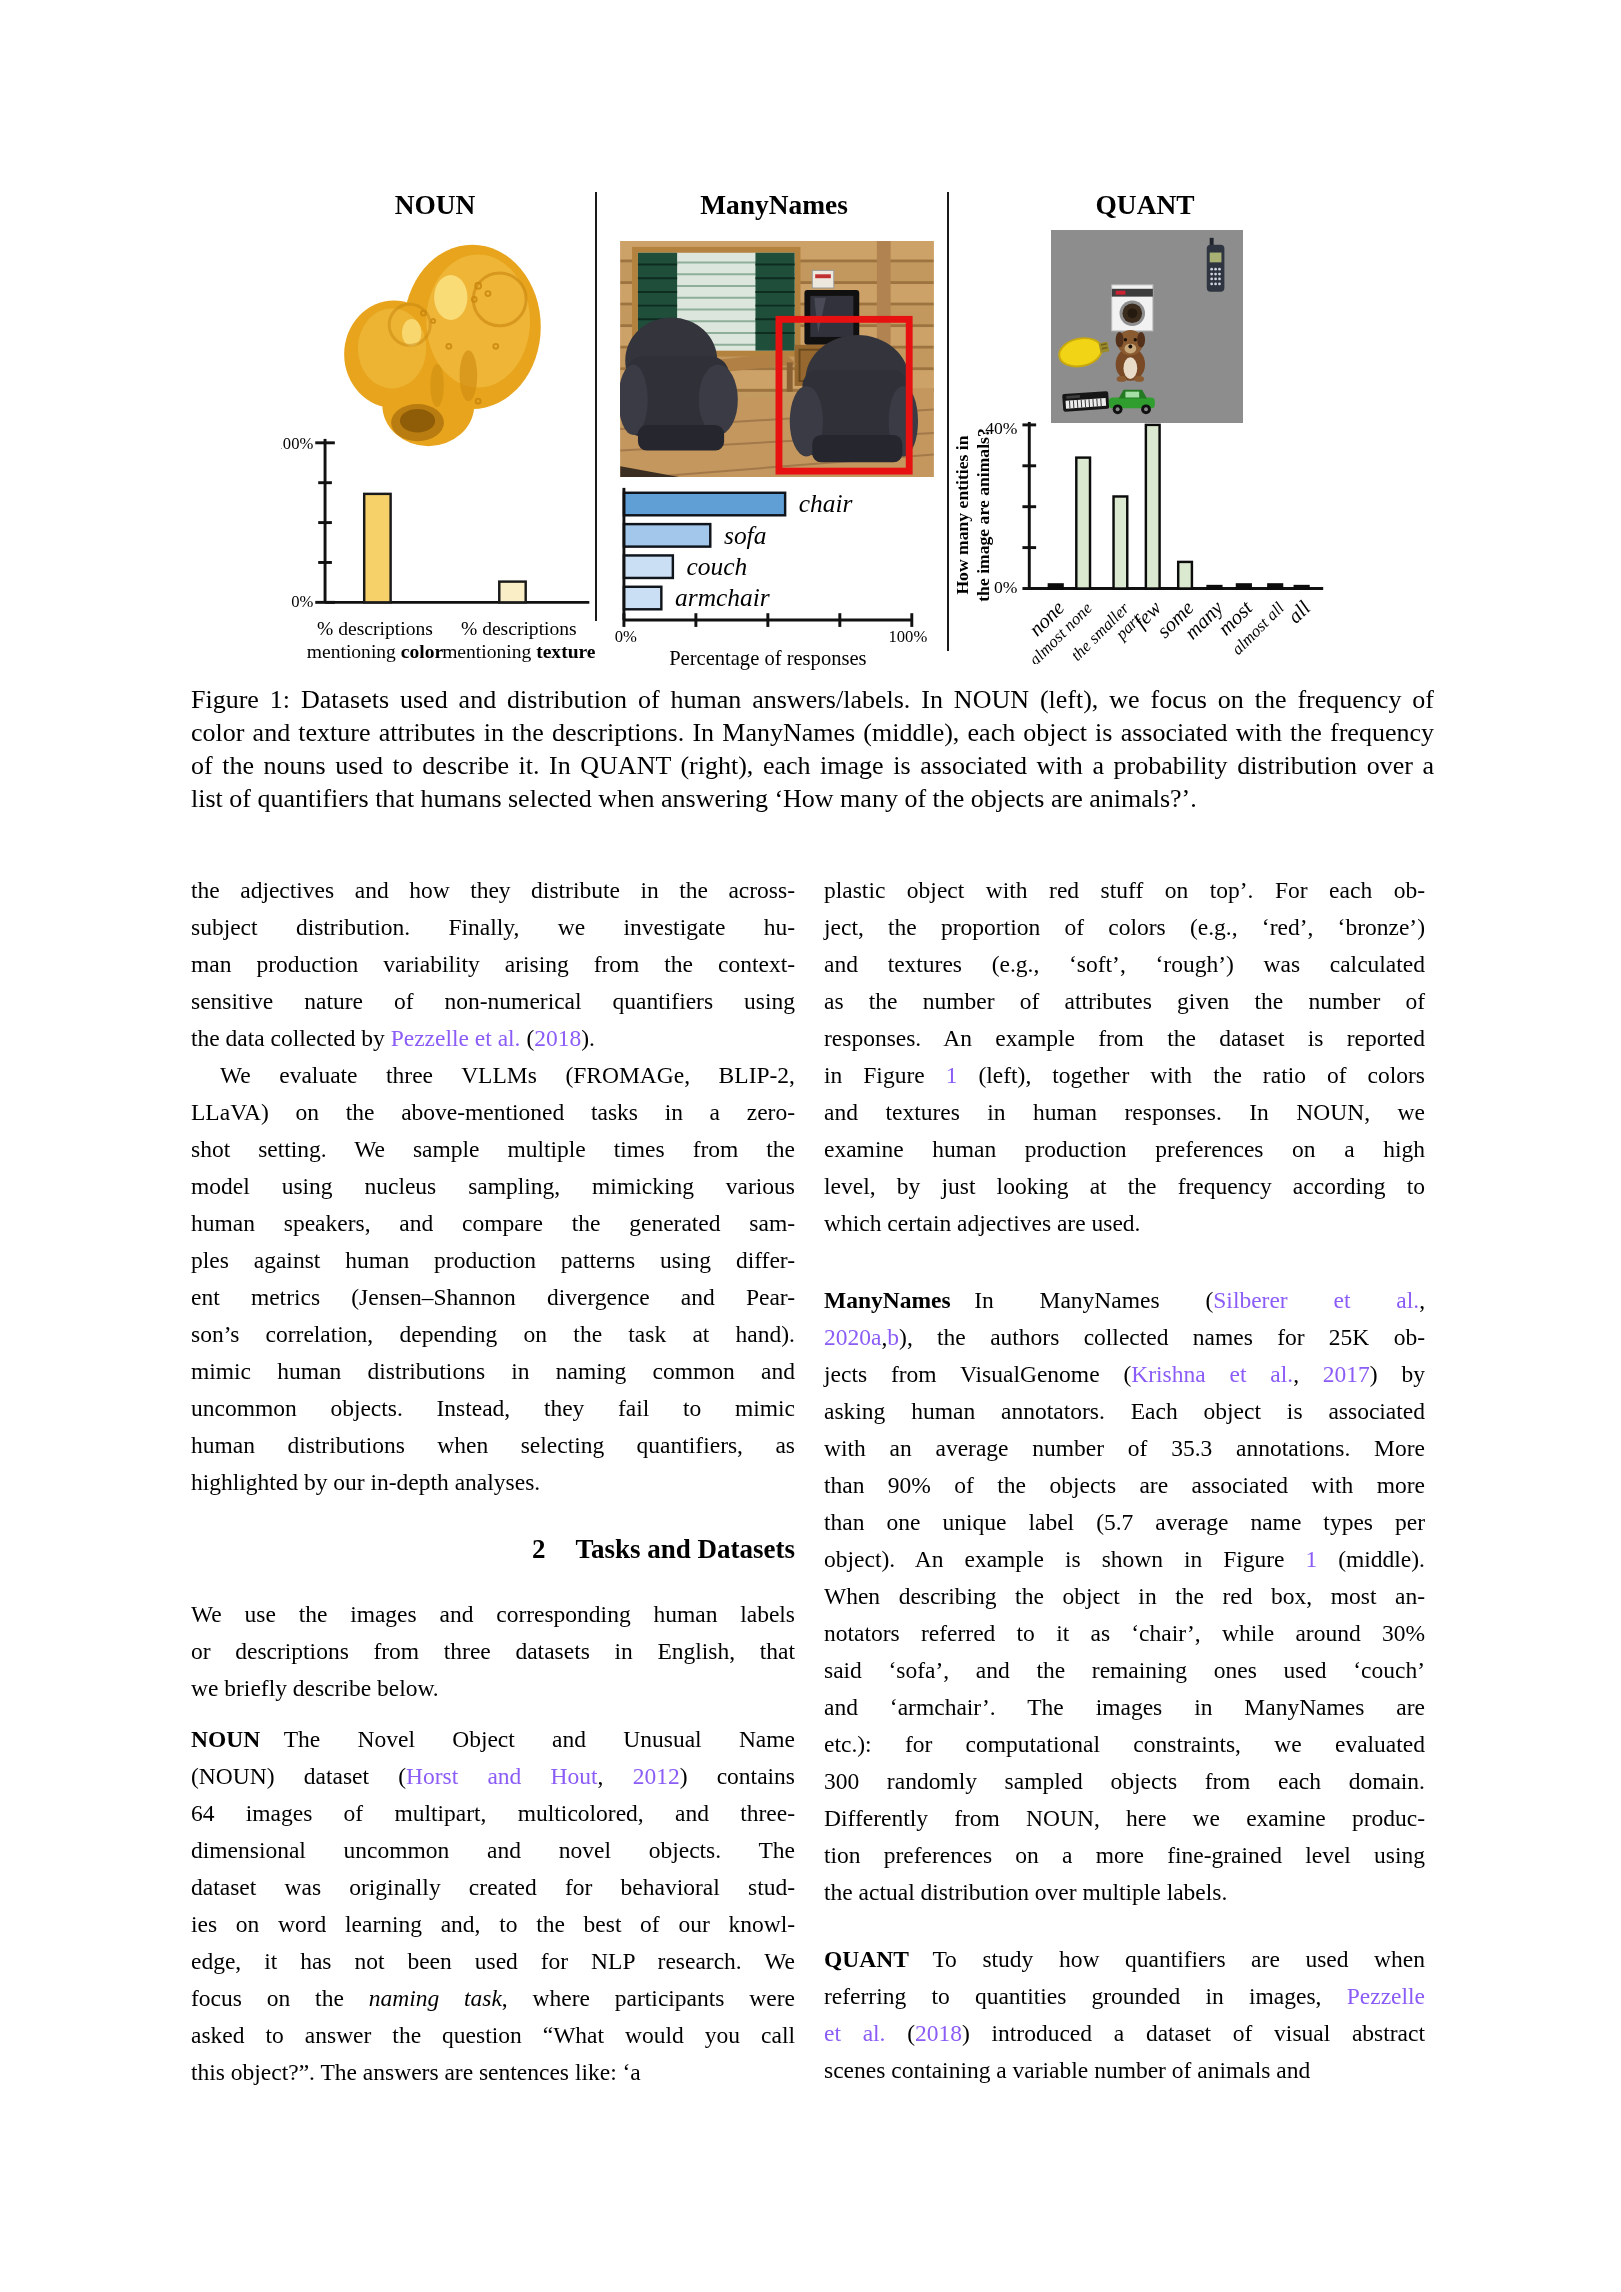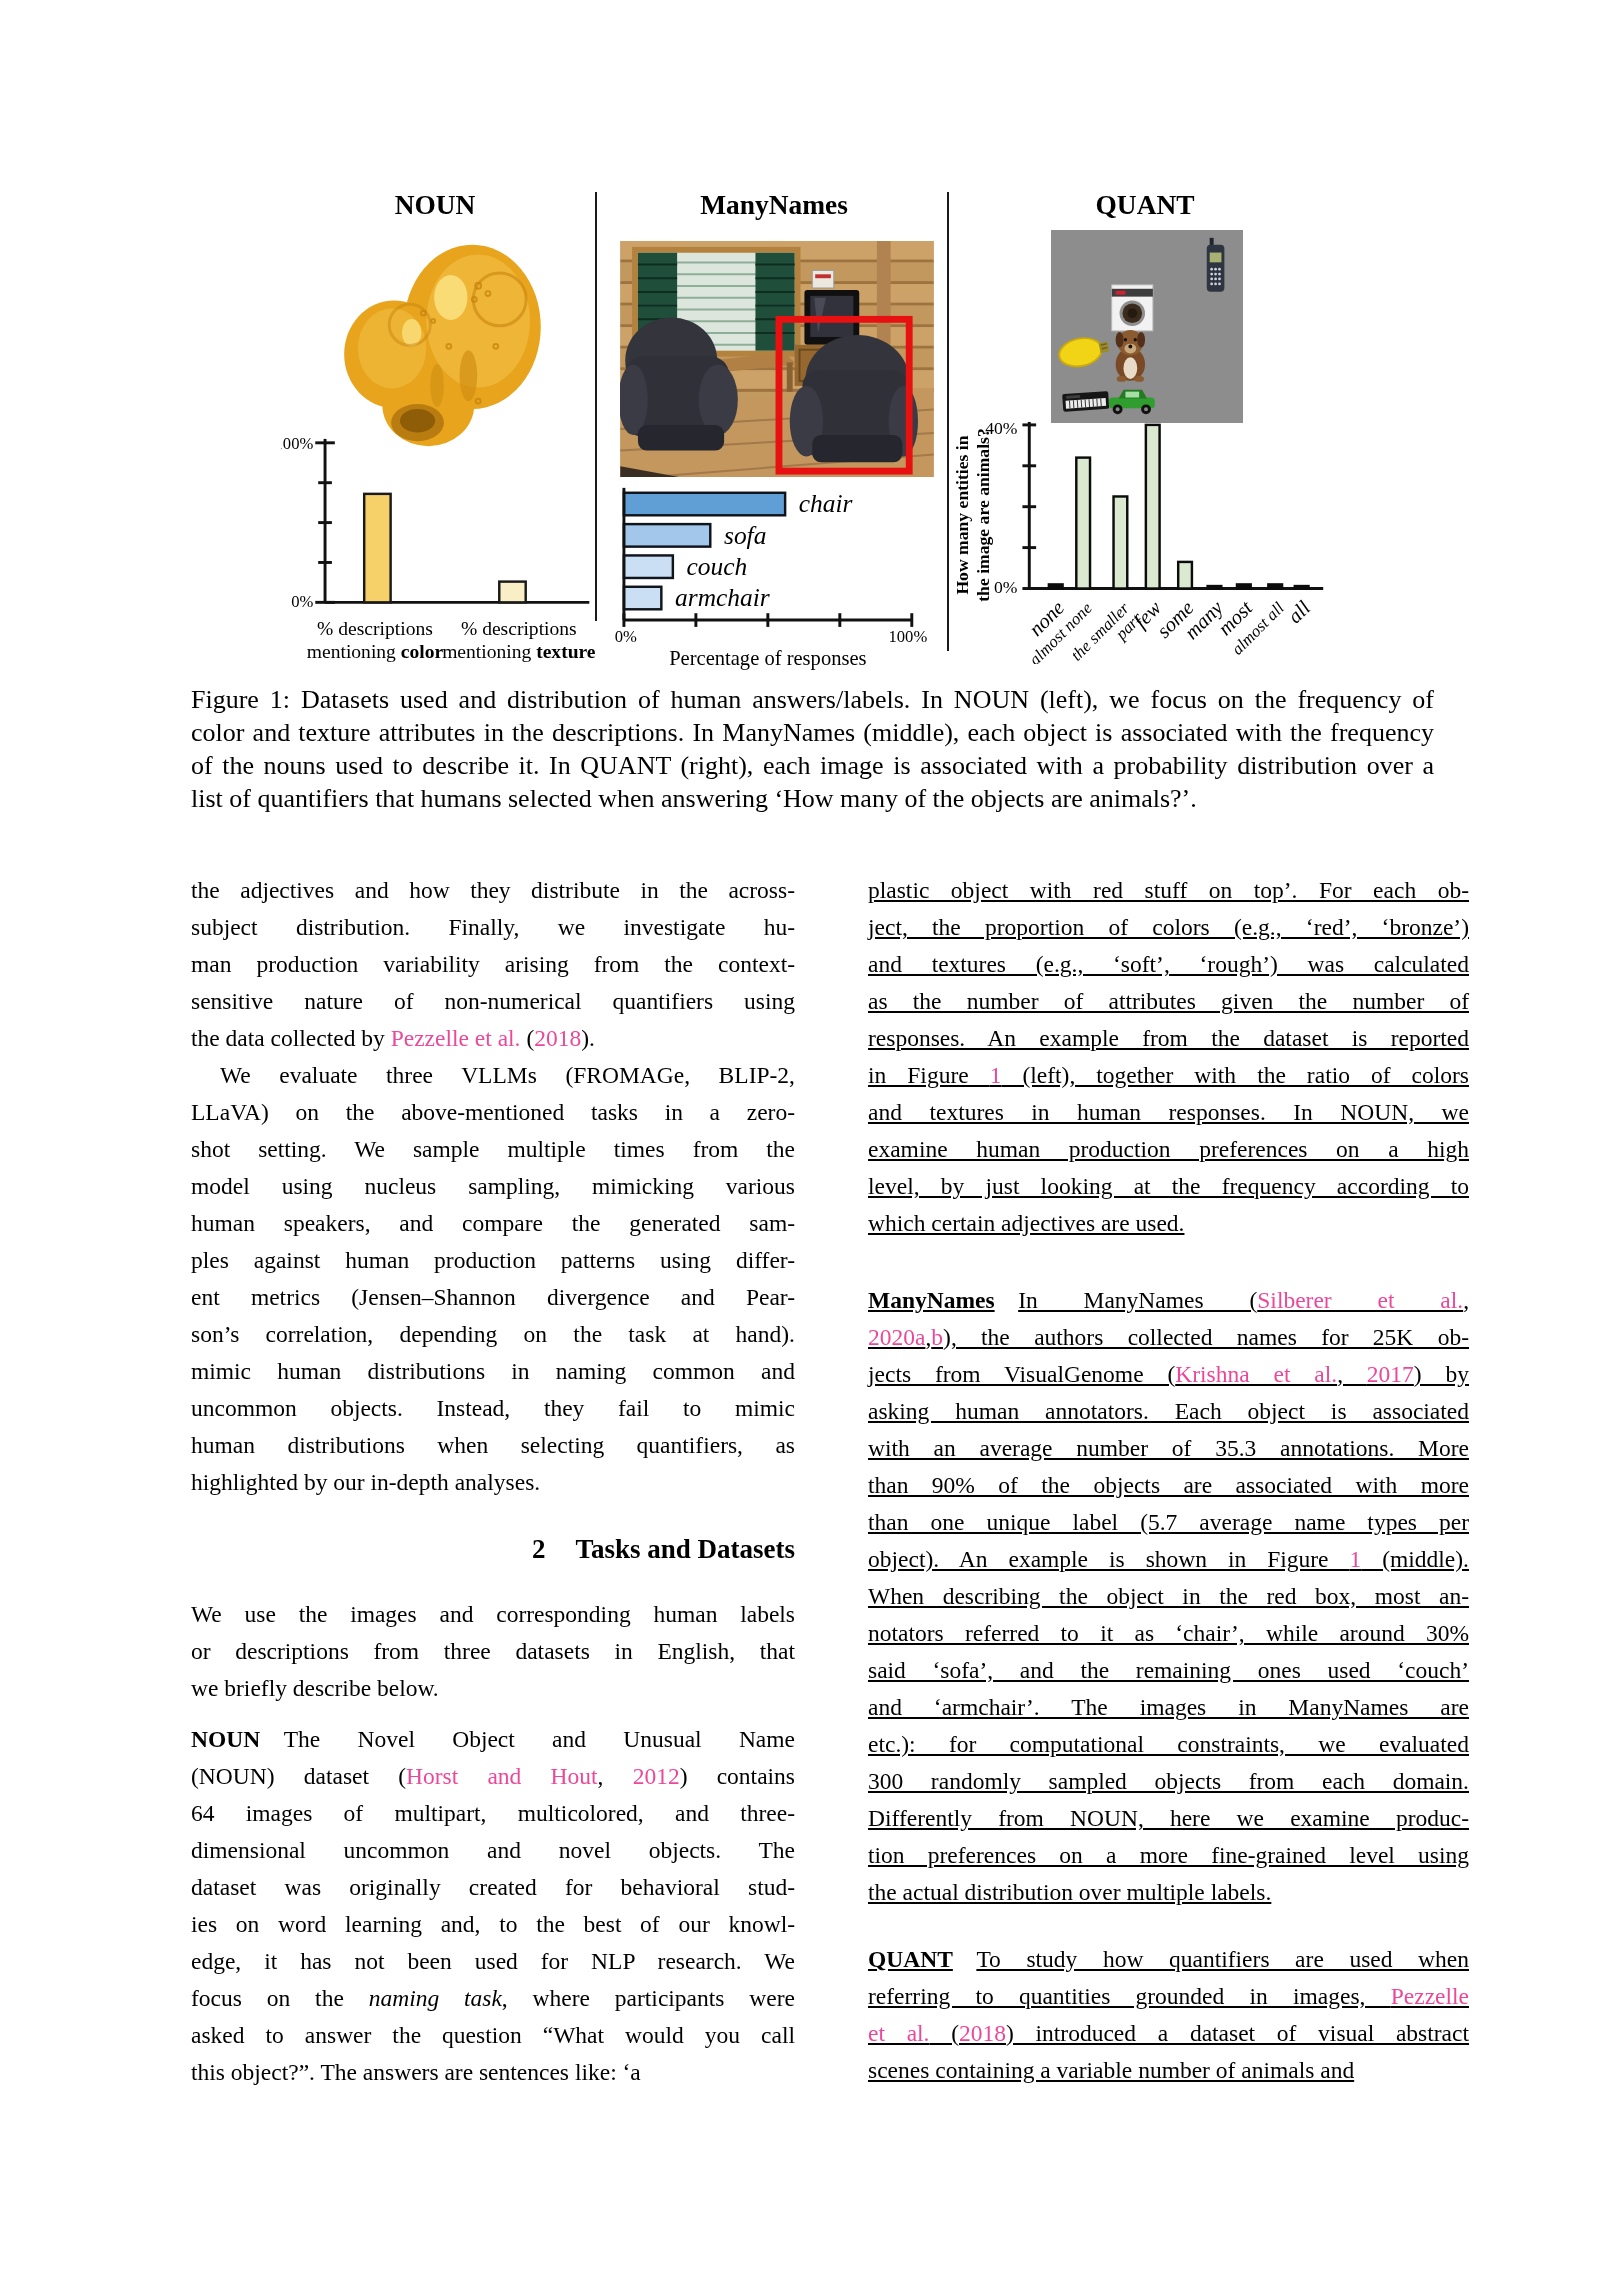--- a/index.html
+++ b/index.html
@@ -12,21 +12,21 @@
   
   .caption{position:absolute;left:191px;top:683px;width:1243px;font-size:26px;}
   .caption .ln{height:33px;line-height:33px;}
   
   .col{position:absolute;top:872px;font-size:23.5px;}
   .ln{text-align:justify;text-align-last:justify;height:37px;line-height:37px;white-space:normal;}
   .ln.last{text-align-last:left;}
   .ln.ind{text-indent:29px;}
   .b{font-weight:bold;}
   .i{font-style:italic;}
-  .cite{color:#ec4899;}
+  .cite{color:#8b5cf6;}
   .gap{display:inline-block;width:23.5px;}
   .sec-heading{font-weight:bold;font-size:27px;height:37px;line-height:37px;margin:30px 0 28px 0;text-align:right;}
   .sec-num{margin-right:30px;}
 </style>
 </head>
 <body>
 
 <div class="page">
 
   <div class="divider" style="left:595px;top:192px;height:429px;"></div>
@@ -331,21 +331,21 @@
         <div class="ln"><span>64 images of multipart, multicolored, and three-</span></div>
         <div class="ln"><span>dimensional uncommon and novel objects. The</span></div>
         <div class="ln"><span>dataset was originally created for behavioral stud-</span></div>
         <div class="ln"><span>ies on word learning and, to the best of our knowl-</span></div>
         <div class="ln"><span>edge, it has not been used for NLP research. We</span></div>
         <div class="ln"><span>focus on the </span><span class="i">naming task</span><span>, where participants were</span></div>
         <div class="ln"><span>asked to answer the question “What would you call</span></div>
         <div class="ln last"><span>this object?”. The answers are sentences like: ‘a</span></div>
       </div>
     </div>
-  <div class="col" id="col-right" style="left:868px;width:601px;text-decoration:underline;">
+  <div class="col" id="col-right" style="left:824px;width:601px;">
       <div class="para">
         <div class="ln"><span>plastic object with red stuff on top’. For each ob-</span></div>
         <div class="ln"><span>ject, the proportion of colors (e.g., ‘red’, ‘bronze’)</span></div>
         <div class="ln"><span>and textures (e.g., ‘soft’, ‘rough’) was calculated</span></div>
         <div class="ln"><span>as the number of attributes given the number of</span></div>
         <div class="ln"><span>responses. An example from the dataset is reported</span></div>
         <div class="ln"><span>in Figure </span><span class="cite">1</span><span> (left), together with the ratio of colors</span></div>
         <div class="ln"><span>and textures in human responses. In NOUN, we</span></div>
         <div class="ln"><span>examine human production preferences on a high</span></div>
         <div class="ln"><span>level, by just looking at the frequency according to</span></div>

